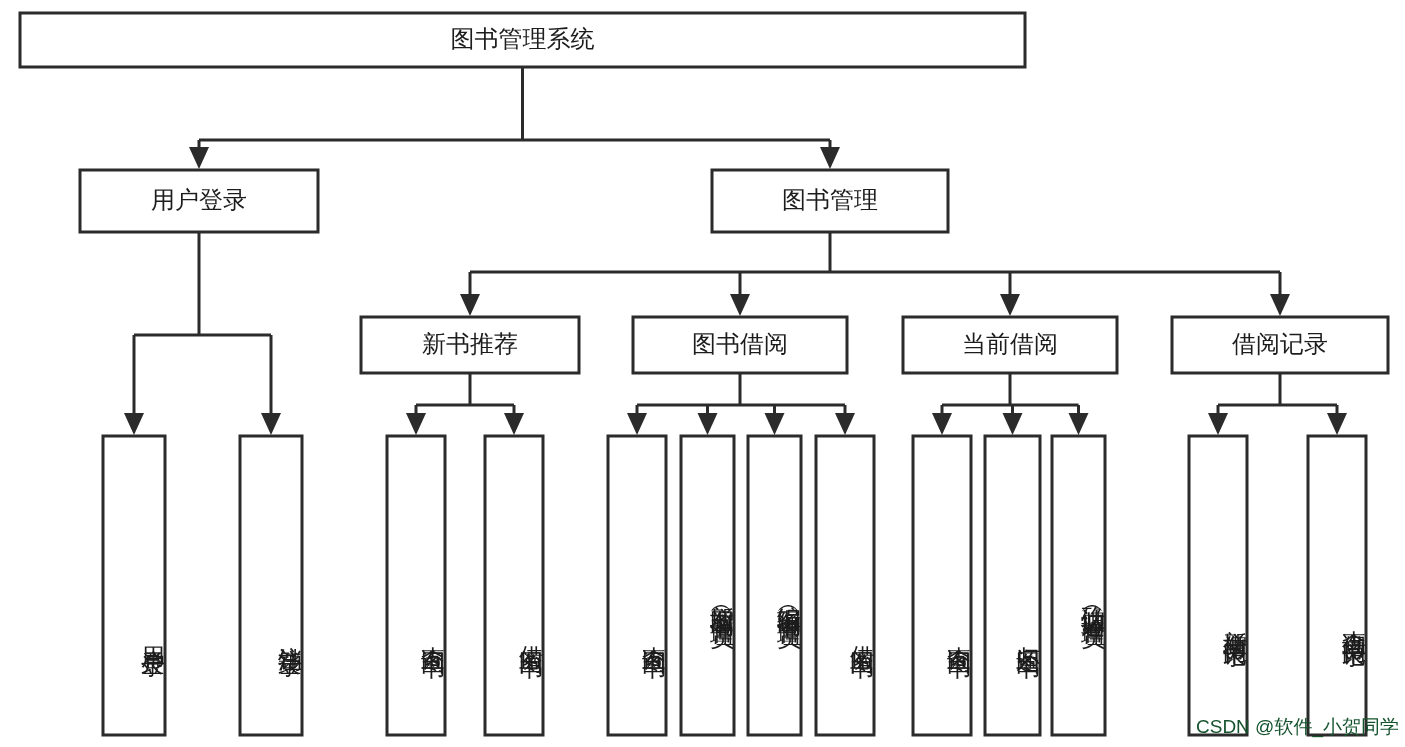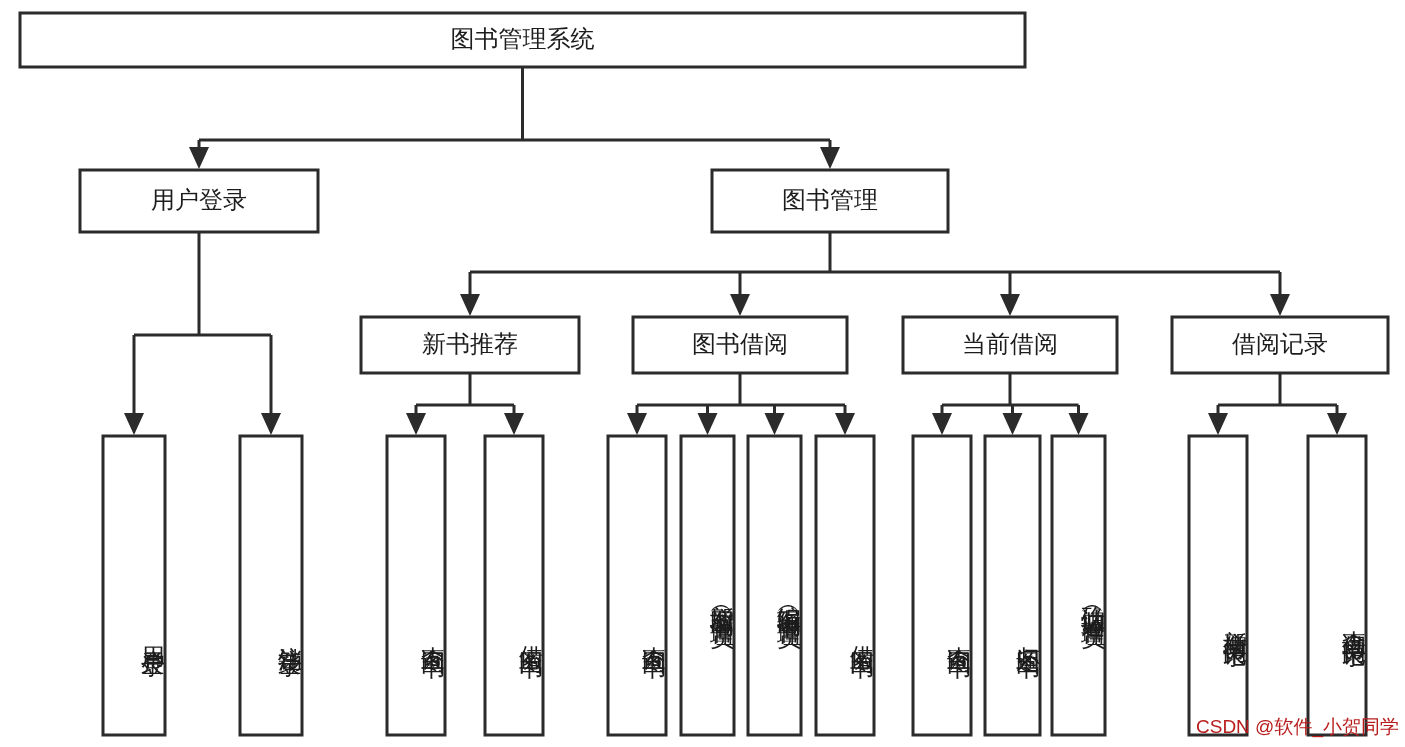--- a/index.html
+++ b/index.html
@@ -188,14 +188,14 @@
       <div class="node-label-v" style="left: 608px; top: 531.5px; width: 58px; height: 203.5px;">查询图书</div>
       <div class="node-label-v" style="left: 681px; top: 464px; width: 53px; height: 271px;">新增图书（管理员）</div>
       <div class="node-label-v" style="left: 748px; top: 464px; width: 53px; height: 271px;">编辑图书（管理员）</div>
       <div class="node-label-v" style="left: 816px; top: 531.5px; width: 58px; height: 203.5px;">借阅图书</div>
       <div class="node-label-v" style="left: 913px; top: 531.5px; width: 58px; height: 203.5px;">查询图书</div>
       <div class="node-label-v" style="left: 985px; top: 531.5px; width: 55px; height: 203.5px;">归还图书</div>
       <div class="node-label-v" style="left: 1052px; top: 464px; width: 53px; height: 271px;">确认归还（管理员）</div>
       <div class="node-label-v" style="left: 1189px; top: 504.5px; width: 58px; height: 230.5px;">新增借阅记录</div>
       <div class="node-label-v" style="left: 1308px; top: 504.5px; width: 58px; height: 230.5px;">查询借阅记录</div>
     </div>
-  <div class="watermark" style="left: 1196px; top: 714px; color: #b91c1c;">CSDN @软件_小贺同学</div>
+  <div class="watermark" style="left: 1196px; top: 714px; color: #14532d;">CSDN @软件_小贺同学</div>
 </div>
 
 </body></html>

